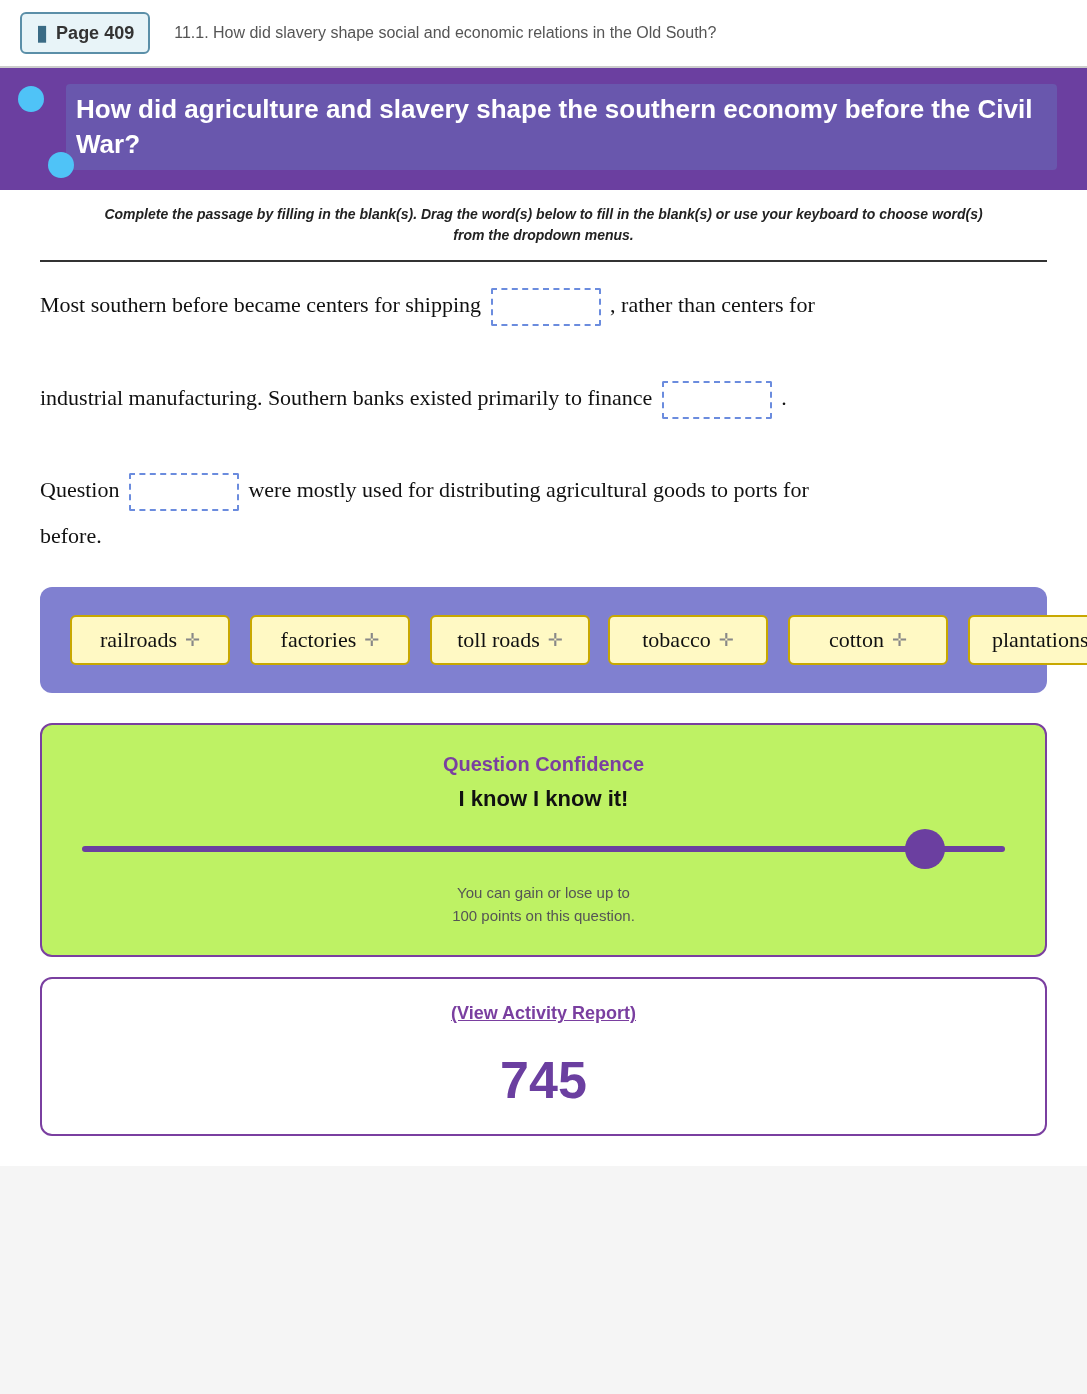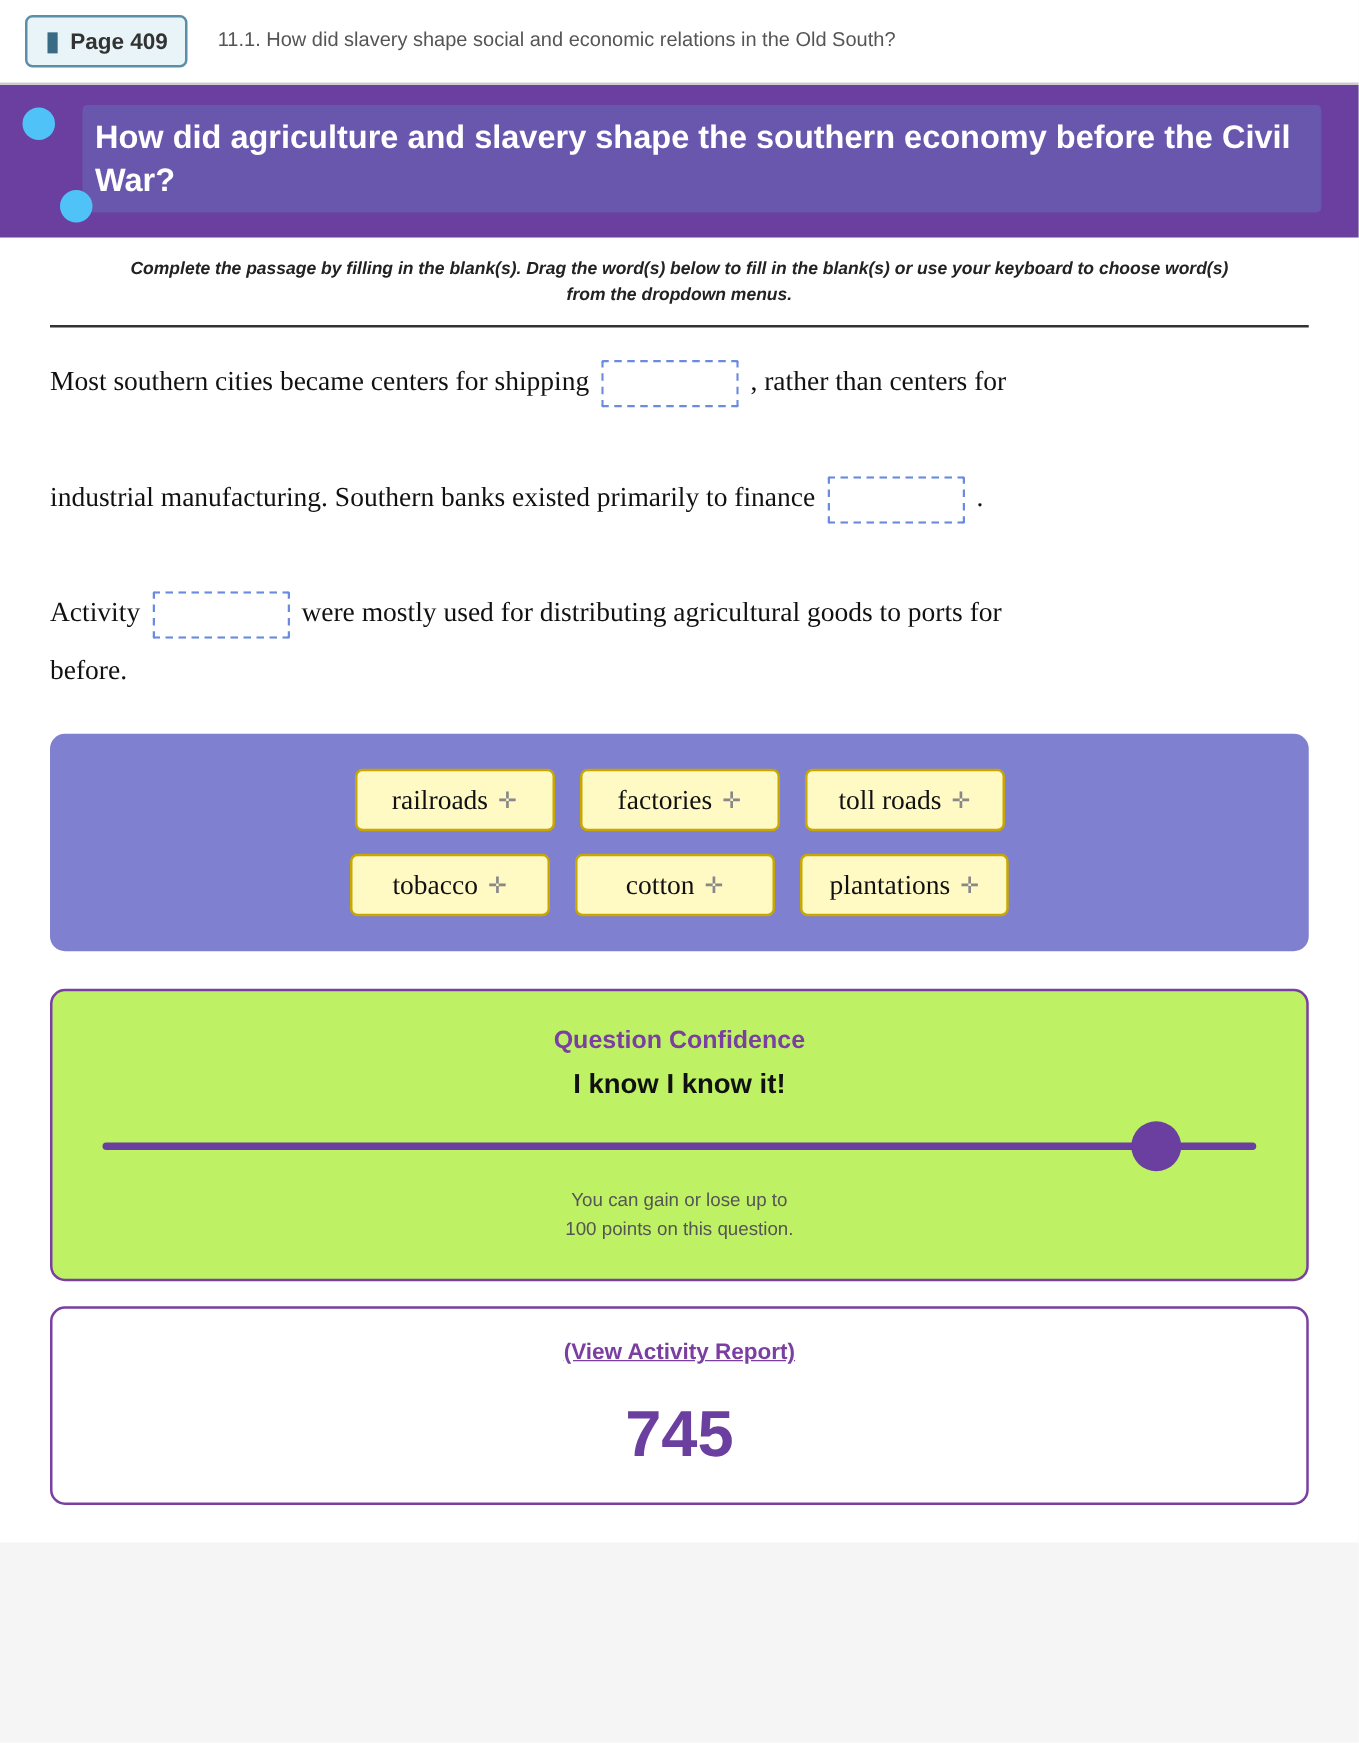--- a/index.html
+++ b/index.html
@@ -117,21 +117,21 @@
       background: transparent;
     }
 
     
     .word-bank {
       background: #8080d0;
       border-radius: 12px;
       padding: 28px 30px;
       margin: 28px 0 0 0;
       display: flex;
-      flex-direction: column;
+      flex-direction: row;
       align-items: center;
       gap: 18px;
     }
     .word-bank-row {
       display: flex;
       gap: 20px;
       justify-content: center;
     }
     .word-chip {
       background: #fff9c4;
@@ -258,29 +258,29 @@
   <div class="purple-dot-top"></div>
   <div class="banner-question">How did agriculture and slavery shape the southern economy before the Civil War?</div>
   <div class="purple-dot-bottom"></div>
 </div>
 
 <div class="main-content">
 
   <div class="instructions">Complete the passage by filling in the blank(s). Drag the word(s) below to fill in the blank(s) or use your keyboard to choose word(s) from the dropdown menus.</div>
 
   <div class="passage">
-    <span>Most southern cities became centers for shipping</span>
+    <span>Most southern before became centers for shipping</span>
     <span class="blank"></span>
     <span>, rather than centers for</span>
     <br><br>
     <span>industrial manufacturing. Southern banks existed primarily to finance</span>
     <span class="blank"></span>
     <span>.</span>
     <br><br>
-    <span>Activity</span>
+    <span>Question</span>
     <span class="blank"></span>
     <span>were mostly used for distributing agricultural goods to ports for</span>
     <br>
     <span>before.</span>
   </div>
 
   <div class="word-bank">
     <div class="word-bank-row">
       <div class="word-chip">
         <span>railroads</span>

